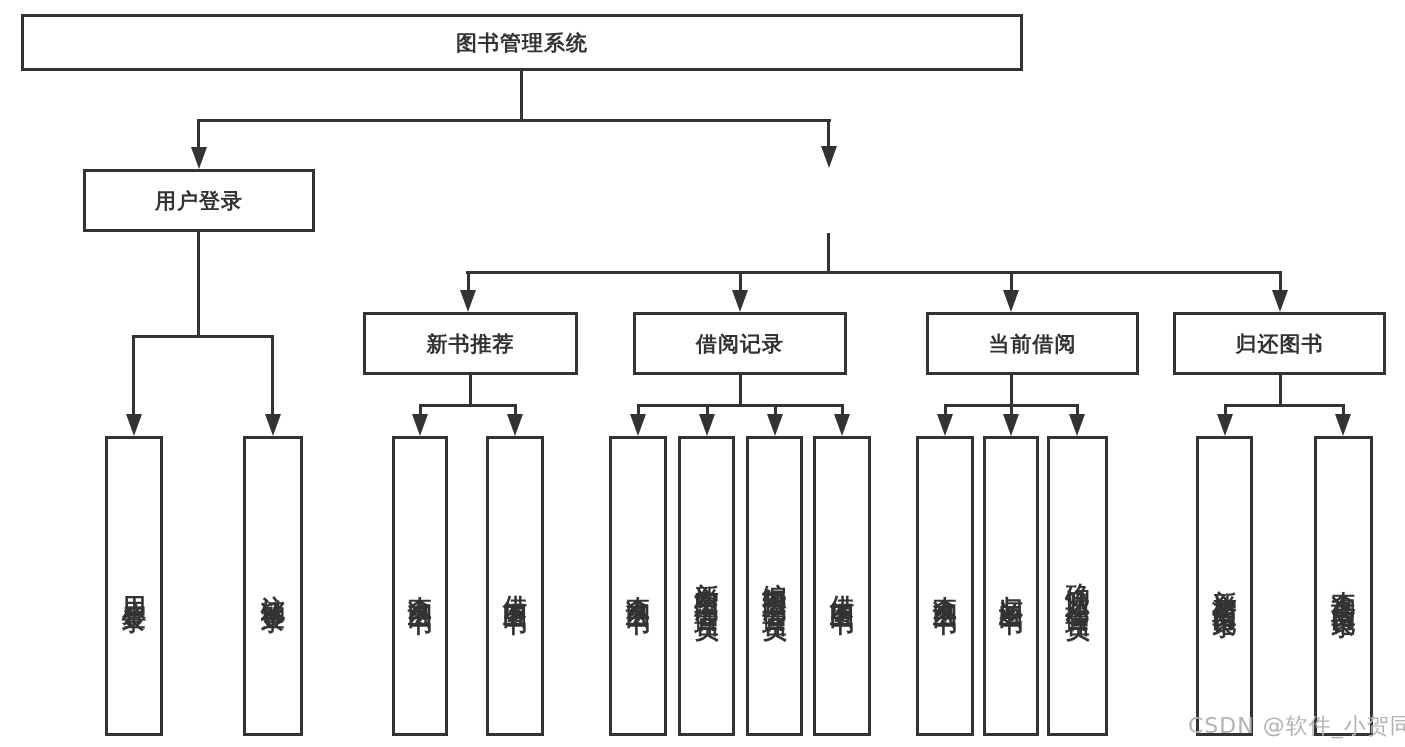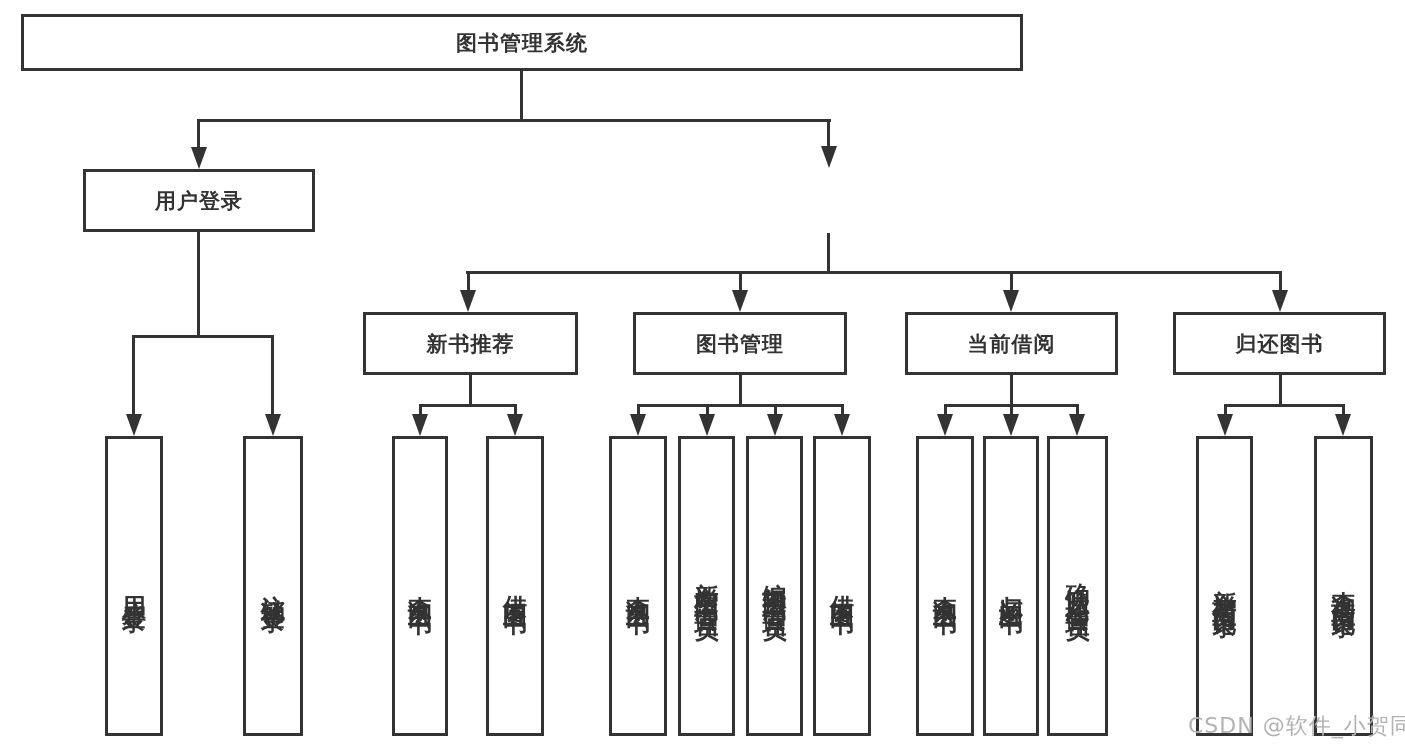--- a/index.html
+++ b/index.html
@@ -83,22 +83,22 @@
   <div class="vline" style="left:467px;top:271px;height:20px"></div>
   <div class="arrow" style="left:460px;top:290px"></div>
   <div class="vline" style="left:739px;top:271px;height:20px"></div>
   <div class="arrow" style="left:732px;top:290px"></div>
   <div class="vline" style="left:1010px;top:271px;height:20px"></div>
   <div class="arrow" style="left:1003px;top:290px"></div>
   <div class="vline" style="left:1279px;top:271px;height:20px"></div>
   <div class="arrow" style="left:1272px;top:290px"></div>
 
   <div class="box hbox" style="left:363px;top:312px;width:215px;height:63px">新书推荐</div>
-  <div class="box hbox" style="left:633px;top:312px;width:214px;height:63px">图书管理</div>
-  <div class="box hbox" style="left:905px;top:312px;width:213px;height:63px">当前借阅</div>
+  <div class="box hbox" style="left:633px;top:312px;width:214px;height:63px">借阅记录</div>
+  <div class="box hbox" style="left:926px;top:312px;width:213px;height:63px">当前借阅</div>
   <div class="box hbox" style="left:1173px;top:312px;width:213px;height:63px">归还图书</div>
 
   <div class="vline" style="left:469px;top:375px;height:30px"></div>
   <div class="hline" style="left:419px;top:404px;width:98px"></div>
   <div class="vline" style="left:419px;top:404px;height:12px"></div>
   <div class="arrow" style="left:412px;top:414px"></div>
   <div class="vline" style="left:514px;top:404px;height:12px"></div>
   <div class="arrow" style="left:507px;top:414px"></div>
 
   <div class="vline" style="left:739px;top:375px;height:30px"></div>

